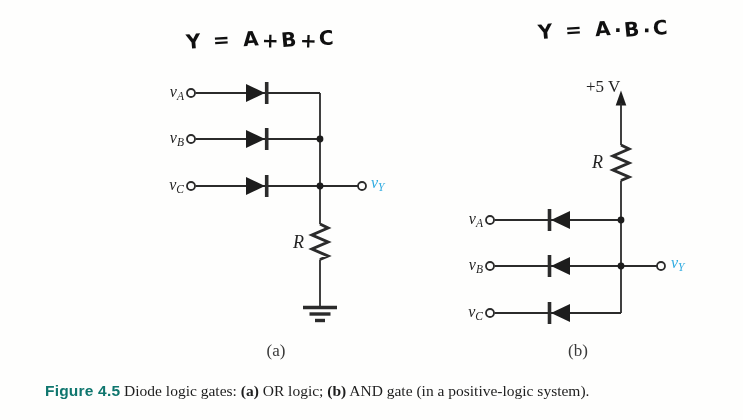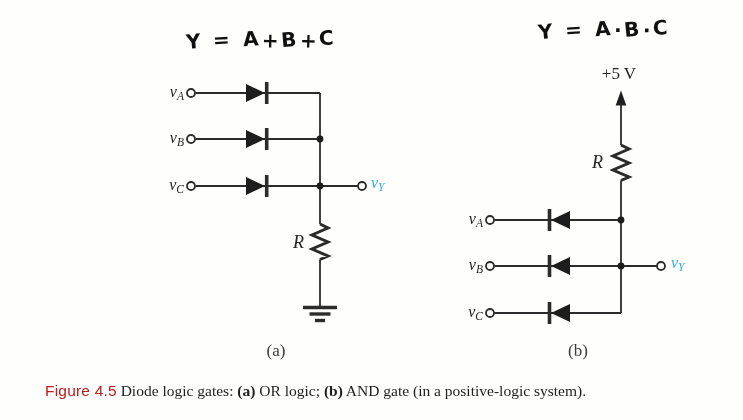--- a/index.html
+++ b/index.html
@@ -28,21 +28,21 @@
     letter-spacing:3px;
     color:#101010;
   }
   .hw .ch{display:inline-block;white-space:pre;}
   .caption{
     position:absolute;left:45px;top:382px;width:680px;
     font-size:15.5px;color:#1e1e1e;
   }
   .caption .figlab{
     font-family:"Liberation Sans", sans-serif;
-    font-weight:normal;color:#b91c1c;
+    font-weight:bold;color:#0f766e;
     letter-spacing:.2px;
   }
   .caption .b{font-weight:bold;}
 </style>
 </head>
 <body>
 
 <div class="stage">
 
   <svg class="schematic" width="743" height="420" viewBox="0 0 743 420">
@@ -120,21 +120,21 @@
   <div class="lbl hw" style="left:186px;top:30px;transform:rotate(-1deg);"><span class="ch" style="transform: rotate(-4deg) translateY(0px);">Y</span><span class="ch" style="transform: rotate(3deg) translateY(1.5px);"> </span><span class="ch" style="transform: rotate(-2deg) translateY(-1px);">=</span><span class="ch" style="transform: rotate(4deg) translateY(1px);"> </span><span class="ch" style="transform: rotate(-3deg) translateY(-1.5px);">A</span><span class="ch" style="transform: rotate(2deg) translateY(0.5px);">+</span><span class="ch" style="transform: rotate(-4deg) translateY(0px);">B</span><span class="ch" style="transform: rotate(3deg) translateY(1.5px);">+</span><span class="ch" style="transform: rotate(-2deg) translateY(-1px);">C</span></div>
   <div class="lbl hw" style="left:538px;top:20px;transform:rotate(-1.5deg);"><span class="ch" style="transform: rotate(-4deg) translateY(0px);">Y</span><span class="ch" style="transform: rotate(3deg) translateY(1.5px);"> </span><span class="ch" style="transform: rotate(-2deg) translateY(-1px);">=</span><span class="ch" style="transform: rotate(4deg) translateY(1px);"> </span><span class="ch" style="transform: rotate(-3deg) translateY(-1.5px);">A</span><span class="ch" style="transform: rotate(2deg) translateY(0.5px);">·</span><span class="ch" style="transform: rotate(-4deg) translateY(0px);">B</span><span class="ch" style="transform: rotate(3deg) translateY(1.5px);">·</span><span class="ch" style="transform: rotate(-2deg) translateY(-1px);">C</span></div>
 
   <div class="lbl vlab alignr" style="left:146px;top:84px;width:38px;"><em>v</em><sub>A</sub></div>
   <div class="lbl vlab alignr" style="left:146px;top:130px;width:38px;"><em>v</em><sub>B</sub></div>
   <div class="lbl vlab alignr" style="left:146px;top:177px;width:38px;"><em>v</em><sub>C</sub></div>
   <div class="lbl vlab cyan" style="left:371px;top:175px;"><em>v</em><sub>Y</sub></div>
   <div class="lbl rlab" style="left:293px;top:233px;">R</div>
   <div class="lbl panel" style="left:256px;top:342px;width:40px;">(a)</div>
 
-  <div class="lbl plain" style="left:586px;top:65px;width:66px;text-align:center;">+5 V</div>
+  <div class="lbl plain" style="left:586px;top:78px;width:66px;">+5 V</div>
   <div class="lbl rlab" style="left:592px;top:153px;">R</div>
   <div class="lbl vlab alignr" style="left:445px;top:211px;width:38px;"><em>v</em><sub>A</sub></div>
   <div class="lbl vlab alignr" style="left:445px;top:257px;width:38px;"><em>v</em><sub>B</sub></div>
   <div class="lbl vlab alignr" style="left:445px;top:304px;width:38px;"><em>v</em><sub>C</sub></div>
   <div class="lbl vlab cyan" style="left:671px;top:255px;"><em>v</em><sub>Y</sub></div>
   <div class="lbl panel" style="left:558px;top:342px;width:40px;">(b)</div>
 
   <div class="caption"><span class="figlab">Figure 4.5</span><span>  Diode logic gates: </span><span class="b">(a)</span><span> OR logic; </span><span class="b">(b)</span><span> AND gate (in a positive-logic system).</span></div>
 
 </div>

